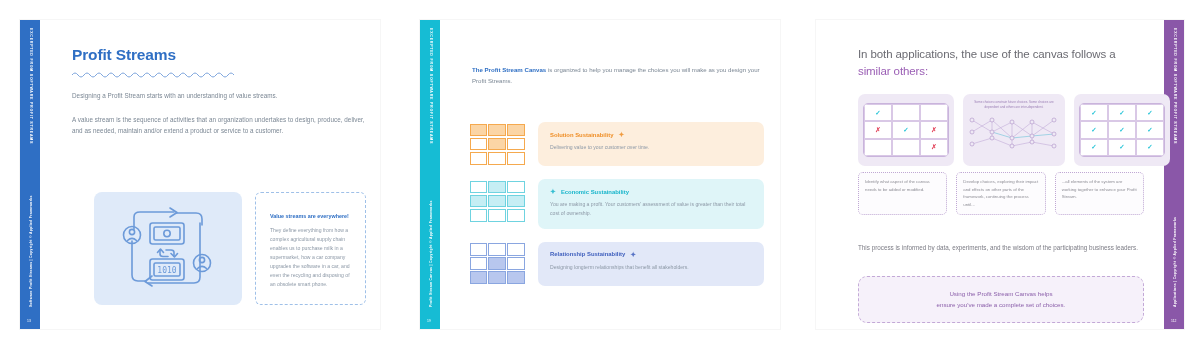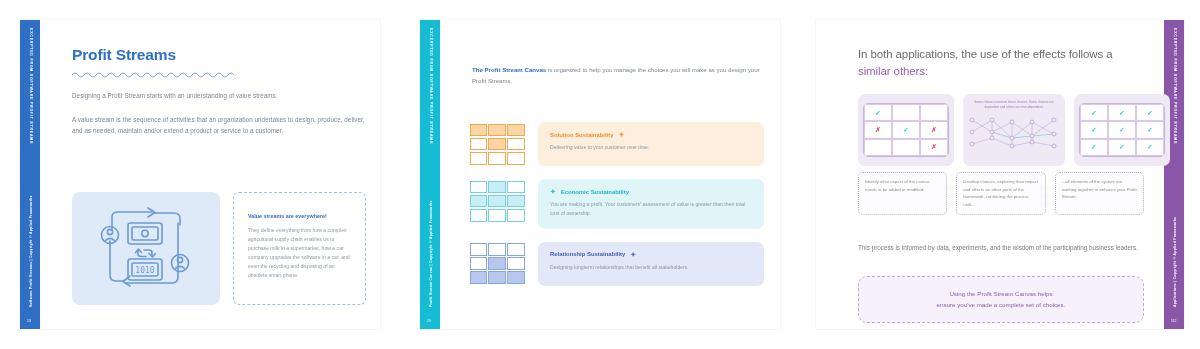--- a/index.html
+++ b/index.html
@@ -94,21 +94,21 @@
 
   .s1-row {
     position: absolute;
     left: 52px; right: 14px; top: 172px;
     display: flex; gap: 13px;
   }
   .illus-box {
     width: 148px; height: 113px;
     background: #dfeaf9;
     border-radius: 8px;
-    display: flex; align-items: center; justify-content: center;
+    display: flex; align-items: center; justify-content: center; margin-left: 22px;
   }
   .note-box {
     flex: 1;
     height: 113px;
     border: 1px dashed #9fc0e8;
     border-radius: 6px;
     padding: 20px 14px 10px 14px;
   }
   .note-title {
     color: #2f6fc4;
@@ -418,21 +418,21 @@
 
   <div class="slide slide-3">
     <div class="page-frame">
       <div class="spine spine-3">
         <div class="spine-top-text">EXCERPTED FROM SOFTWARE PROFIT STREAMS</div>
         <div class="spine-bottom-text">Applications  |  Copyright © Applied Frameworks</div>
         <div class="spine-page">112</div>
       </div>
 
       <div class="s3-body">
-        <div class="s3-title"><span>In both applications, the use of the effects follows a </span><span class="hl">similar others:</span></div>
+        <div class="s3-title"><span>In both applications, the use of the canvas follows a </span><span class="hl">similar others:</span></div>
       </div>
 
       <div class="s3-cards">
 
         <div class="dcard">
           <div class="inner-grid">
             <div class="ig-cell mk-check">✓</div>
             <div class="ig-cell"></div>
             <div class="ig-cell"></div>
             <div class="ig-cell mk-x">✗</div>

